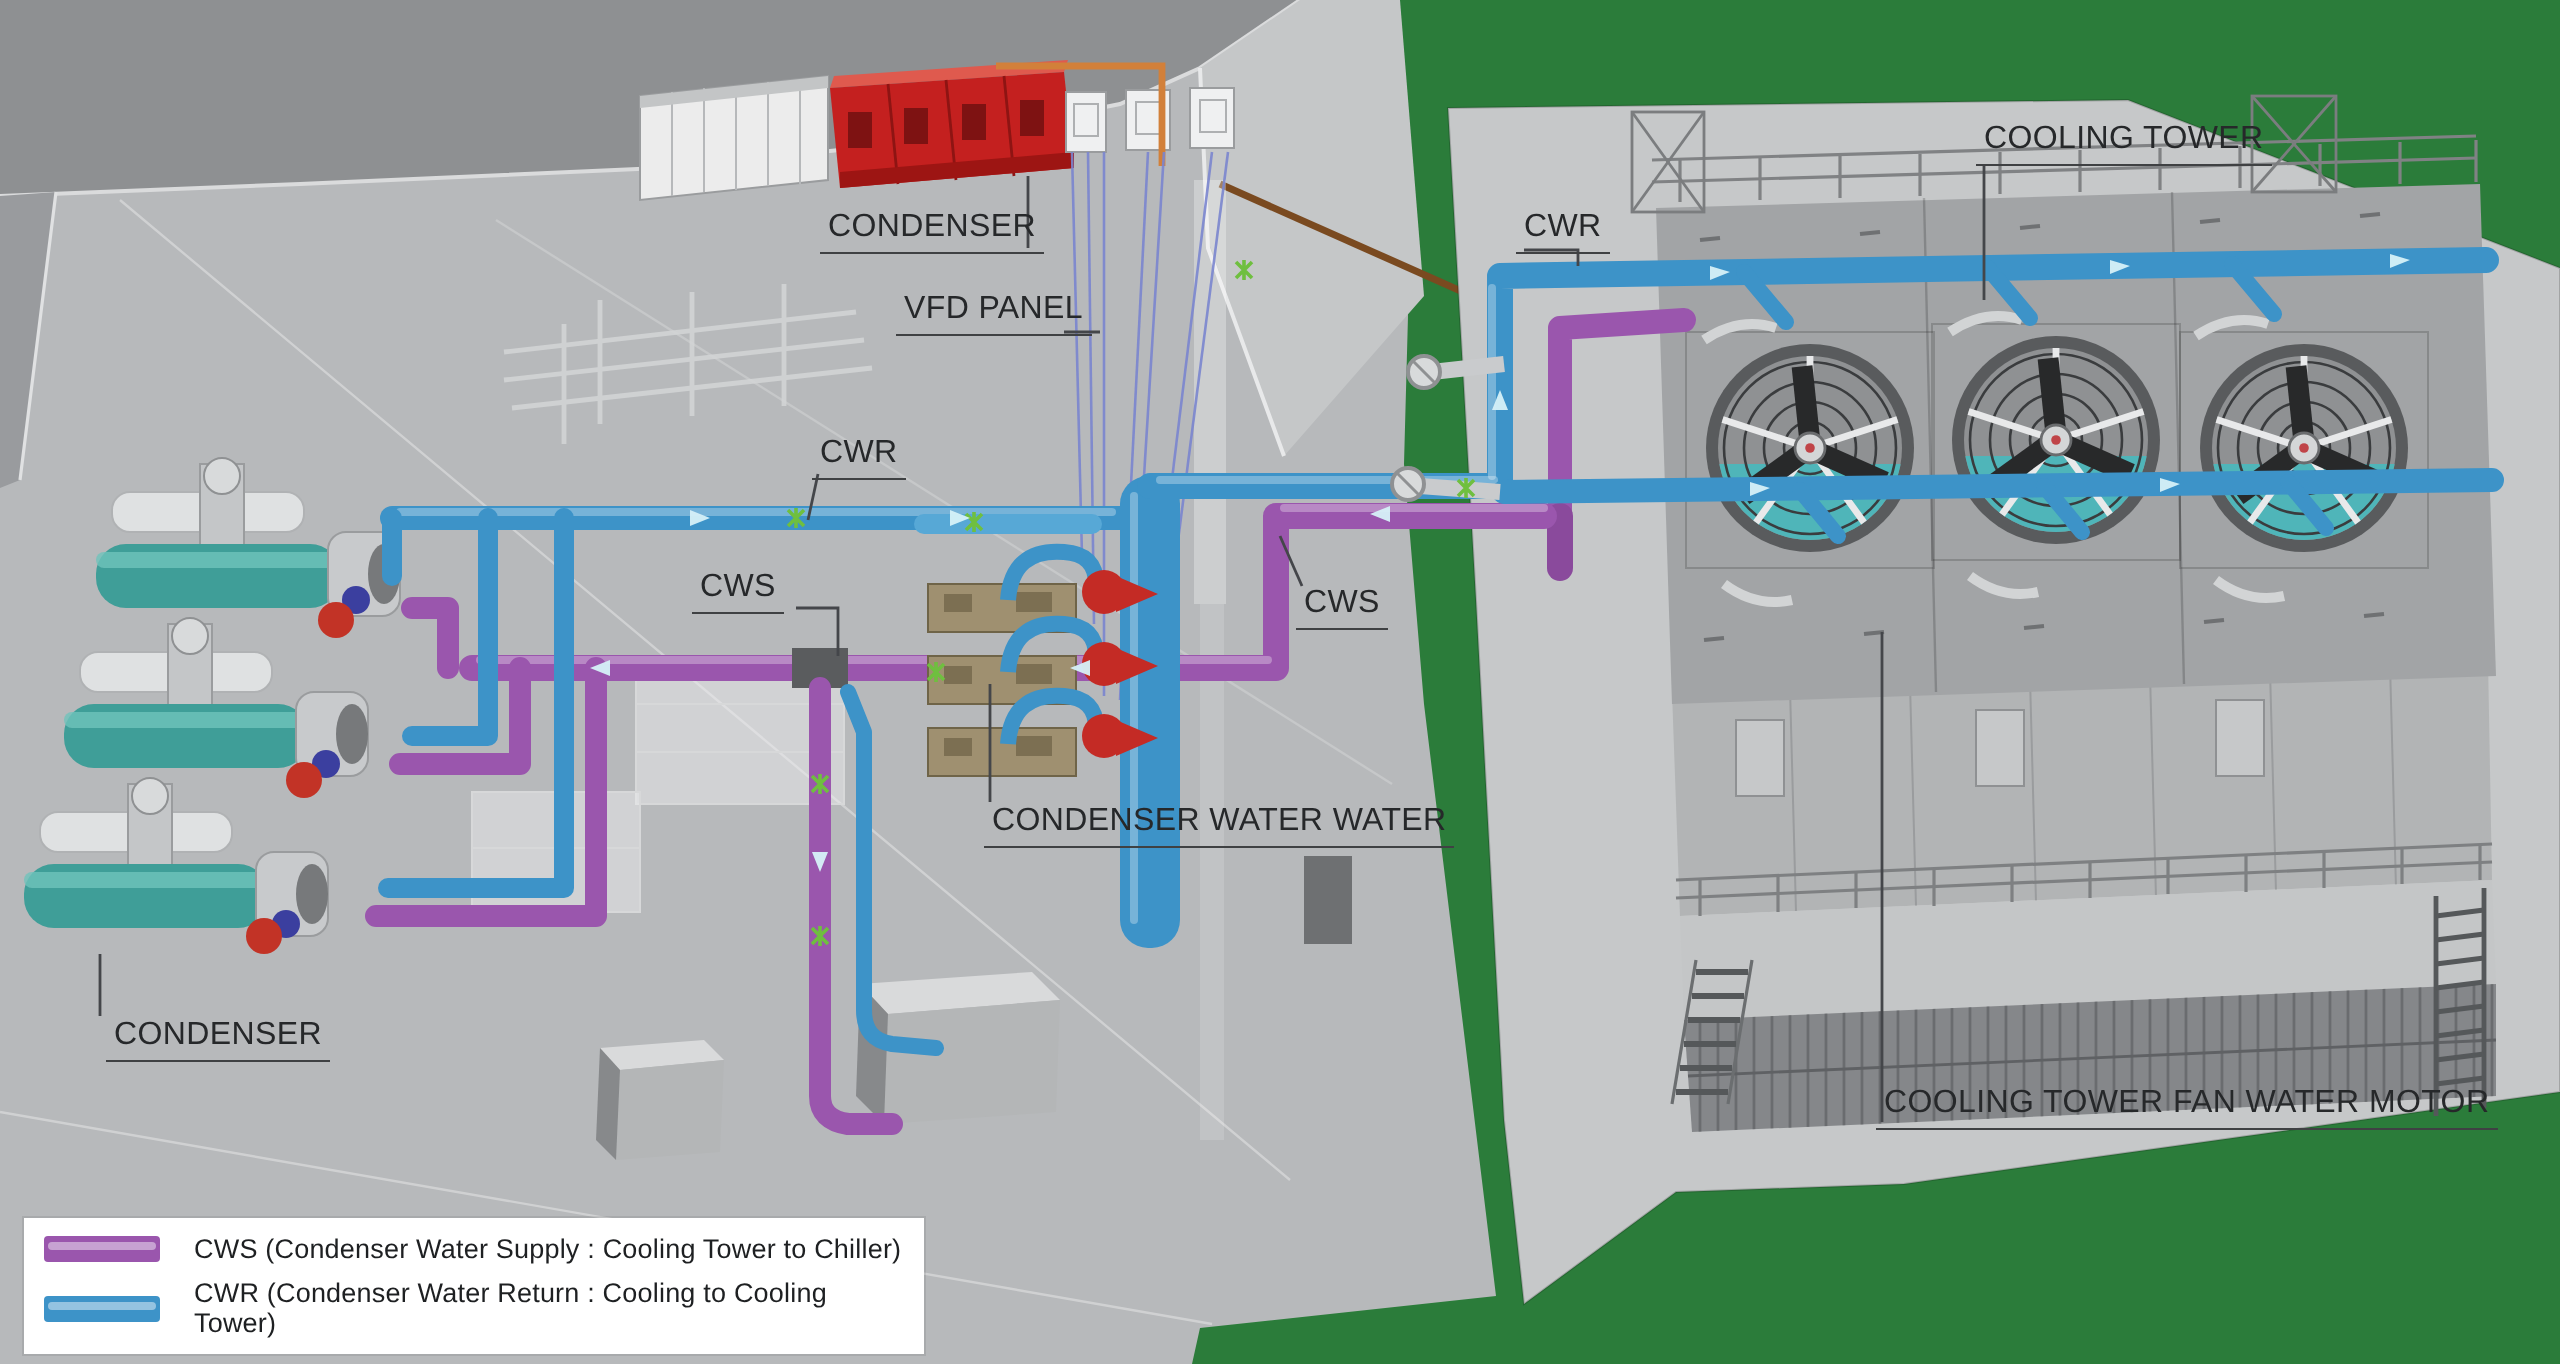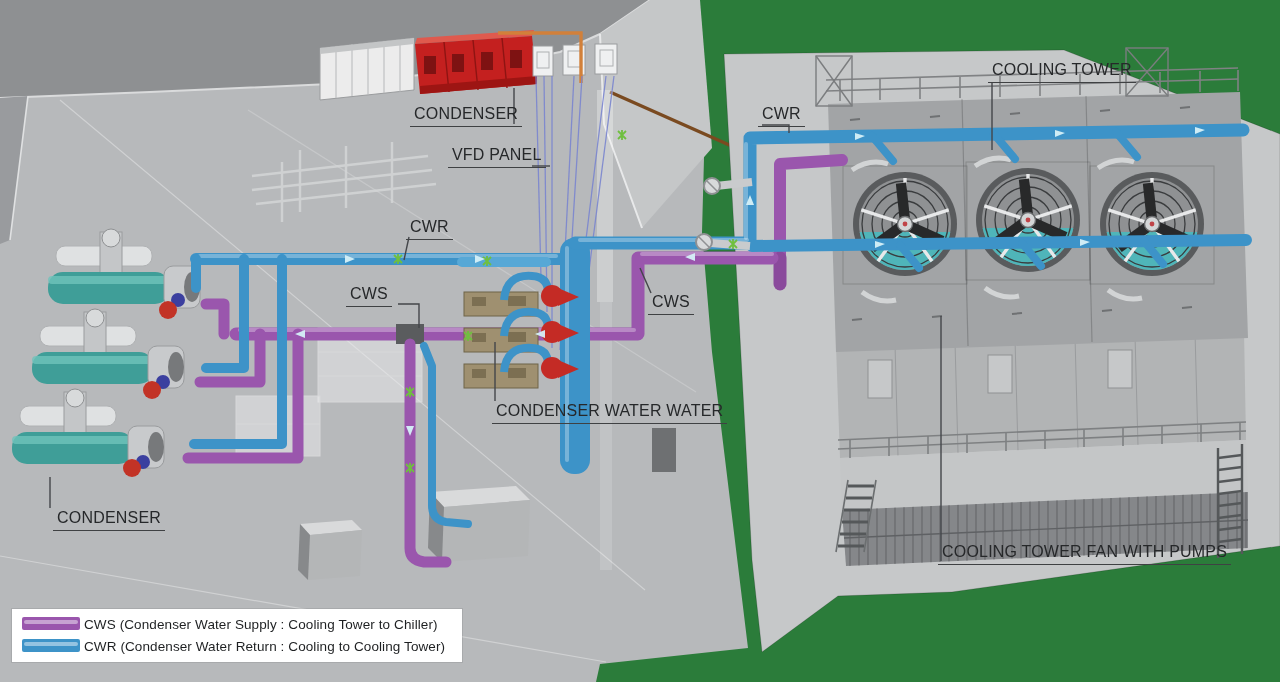--- a/index.html
+++ b/index.html
@@ -5,21 +5,21 @@
   html,body{margin:0;padding:0;background:#777;}
   .stage{position:relative;width:1280px;height:682px;overflow:hidden;
          font-family:"Liberation Sans",sans-serif;background:#b7b9bb;}
   .scene{position:absolute;inset:0;}
   .lbl{position:absolute;font-size:16px;line-height:1.05;color:#26282a;
        letter-spacing:.2px;white-space:nowrap;padding:0 4px 3px 4px;
        border-bottom:1.6px solid #3f4143;text-align:center;}
   .legend{position:absolute;left:12px;top:609px;width:430px;
           background:#ffffff;box-shadow:0 0 0 1px rgba(0,0,0,.08);
           padding:8px 10px;display:flex;flex-direction:column;gap:7px;}
-  .legend-row{display:flex;align-items:flex-start;gap:4px;}
+  .legend-row{display:flex;align-items:center;gap:17px;}
   .swatch{width:58px;height:13px;border-radius:2px;position:relative;flex:0 0 auto;}
   .swatch .hl{position:absolute;left:2px;right:2px;top:3px;height:4px;
               background:rgba(255,255,255,.45);border-radius:2px;}
   .legend-text{font-size:13.5px;color:#1e2022;letter-spacing:.1px;}
 </style>
 </head>
 <body>
 
 <div class="stage">
 
@@ -440,21 +440,21 @@
 
 <div class="lbl" style="left:410px;top:106px">CONDENSER</div>
 <div class="lbl" style="left:448px;top:147px">VFD PANEL</div>
 <div class="lbl" style="left:406px;top:219px">CWR</div>
 <div class="lbl" style="left:346px;top:286px">CWS</div>
 <div class="lbl" style="left:648px;top:294px">CWS</div>
 <div class="lbl" style="left:758px;top:106px">CWR</div>
 <div class="lbl" style="left:988px;top:62px">COOLING TOWER</div>
 <div class="lbl" style="left:492px;top:403px">CONDENSER WATER WATER</div>
 <div class="lbl" style="left:53px;top:510px">CONDENSER</div>
-<div class="lbl" style="left:938px;top:544px">COOLING TOWER FAN WITH PUMPS</div>
+<div class="lbl" style="left:938px;top:544px">COOLING TOWER FAN WATER MOTOR</div>
 
 <div class="legend">
   <div class="legend-row">
     <div class="swatch" style="background-color: rgb(154, 86, 173);">
           <div class="hl"></div>
         </div>
     <div class="legend-text">CWS (Condenser Water Supply : Cooling Tower to Chiller)</div>
   </div>
   <div class="legend-row">
     <div class="swatch" style="background-color: rgb(61, 147, 200);">

